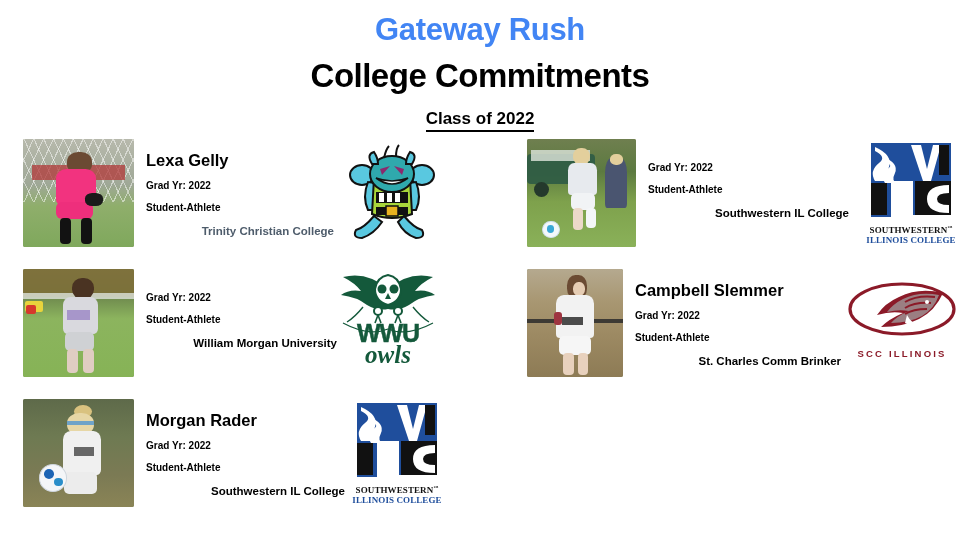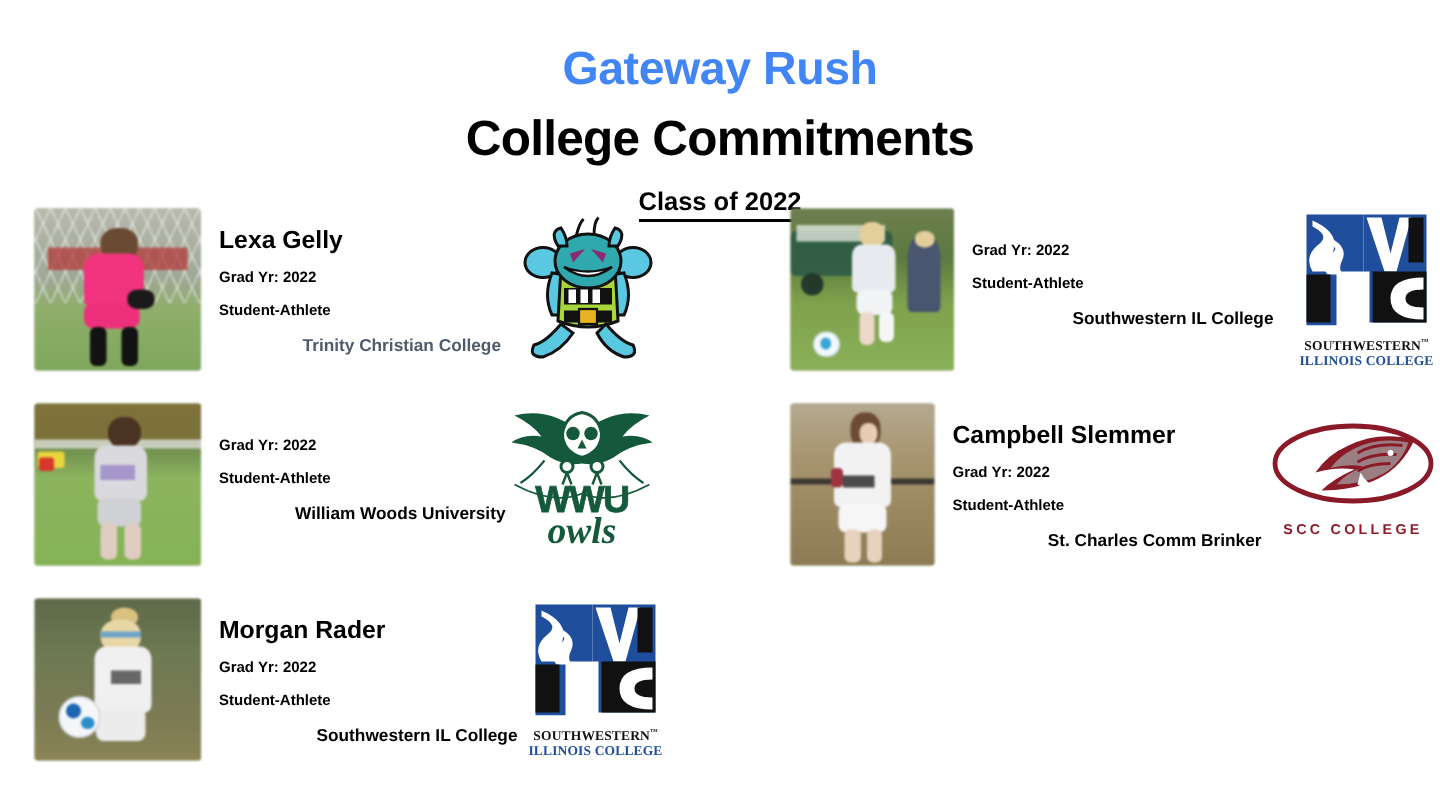--- a/index.html
+++ b/index.html
@@ -8,21 +8,21 @@
     background: #ffffff;
     font-family: "Liberation Sans", sans-serif;
     overflow: hidden;
   }
   .slide { position: relative; width: 960px; height: 540px; background:#fff; }
 
   
   .header { position:absolute; left:0; top:0; width:960px; text-align:center; }
   .org-title {
     font-size: 31px; font-weight: 800; color:#4285f4;
-    letter-spacing:-0.3px; line-height:1.0; margin-top:30px;
+    letter-spacing:-0.3px; line-height:1.0; margin-top:14px;
   }
   .main-title {
     font-size: 33px; font-weight: 800; color:#000;
     letter-spacing:-0.5px; line-height:1.0; margin-top:14px;
   }
   .sub-title {
     font-size: 17px; font-weight:700; color:#000;
     margin-top:17px; display:inline-block;
     border-bottom:2px solid #000; padding-bottom:1px;
   }
@@ -162,21 +162,21 @@
         <div style="position:absolute;left:44%;top:8%;width:20%;height:20%;background:#4a3322;border-radius:45%;"></div>
         <div style="position:absolute;left:36%;top:26%;width:32%;height:34%;background:#d9d9de;border-radius:22% 22% 14% 14%;"></div>
         <div style="position:absolute;left:40%;top:38%;width:20%;height:9%;background:#9a84c4;opacity:.8;"></div>
         <div style="position:absolute;left:38%;top:58%;width:26%;height:18%;background:#cfd1d4;border-radius:5px;"></div>
         <div style="position:absolute;left:40%;top:74%;width:10%;height:22%;background:#e0cdc2;border-radius:4px;"></div>
         <div style="position:absolute;left:54%;top:74%;width:10%;height:22%;background:#e0cdc2;border-radius:4px;"></div>
       </div>
       <div class="info">
         <div class="meta">Grad Yr: 2022</div>
         <div class="meta">Student-Athlete</div>
-        <div class="college">William Woods University</div>
+        <div class="college">William Morgan University</div>
       </div>
       <div class="logo" style="margin-left:-4px;margin-top:-2px;">
         <div class="wwu">
           <svg viewBox="0 0 110 110" width="110" height="110">
 
             <path d="M55 22 Q34 4 10 10 Q22 16 28 24 Q16 22 8 28 Q24 30 34 38 Q44 44 55 42 Z" fill="#14593b"></path>
             <path d="M55 22 Q76 4 100 10 Q88 16 82 24 Q94 22 102 28 Q86 30 76 38 Q66 44 55 42 Z" fill="#14593b"></path>
 
             <path d="M55 8 Q44 10 42 22 Q42 34 55 38 Q68 34 68 22 Q66 10 55 8 Z" fill="#ffffff" stroke="#14593b" stroke-width="2"></path>
             <circle cx="49" cy="22" r="4.5" fill="#14593b"></circle>
@@ -303,19 +303,19 @@
       <div class="logo" style="margin-left:6px;margin-top:12px;">
         <div class="scc">
           <svg viewBox="0 0 110 60" width="110" height="60">
             <ellipse cx="55" cy="28" rx="52" ry="25" fill="none" stroke="#8b1a28" stroke-width="3.2"></ellipse>
             <path d="M96 12 Q72 6 52 16 Q38 22 30 34 Q44 30 56 32 Q42 38 34 46 Q56 46 72 38 Q88 30 96 12 Z" fill="#8b1a28"></path>
             <path d="M92 14 Q72 10 56 18 Q46 23 40 31 Q52 28 62 30 Q50 35 44 42 Q62 42 75 35 Q87 28 92 14 Z" fill="#a0a0a0" opacity=".75"></path>
             <path d="M88 16 Q70 14 58 21 M84 22 Q68 21 58 27 M80 28 Q66 28 58 33" stroke="#8b1a28" stroke-width="2" fill="none"></path>
             <path d="M60 34 Q64 42 72 44 Q64 46 58 42 Z" fill="#ffffff"></path>
             <circle cx="80" cy="21" r="2" fill="#ffffff"></circle>
           </svg>
-          <div class="scc-text">SCC COLLEGE</div>
+          <div class="scc-text">SCC ILLINOIS</div>
         </div>
       </div>
     </div>
 
   </div>
 </div>
 
 </body></html>

